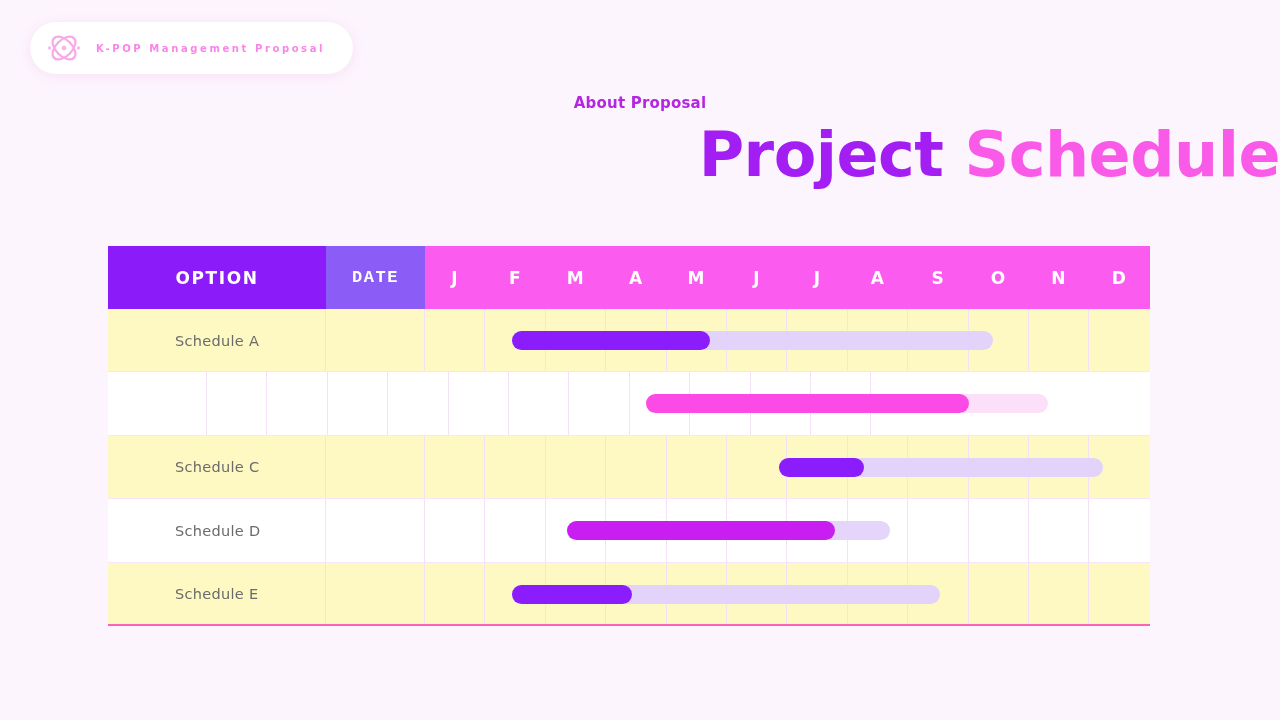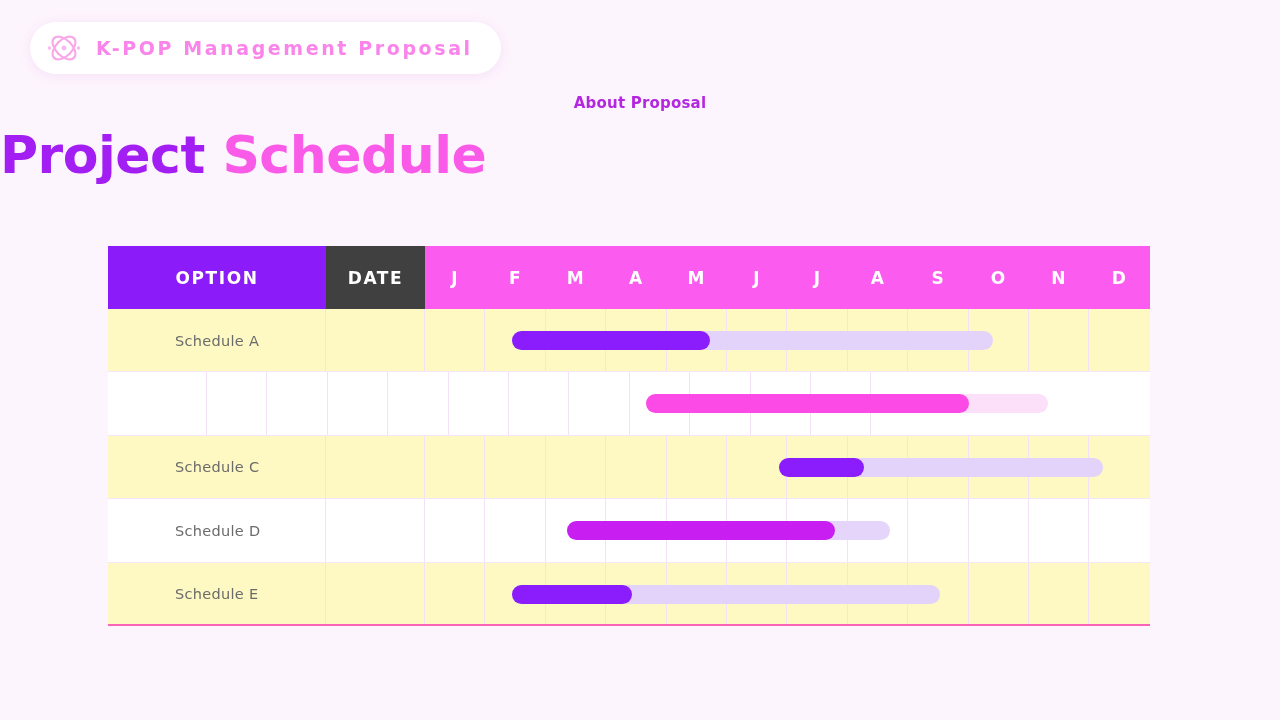--- a/index.html
+++ b/index.html
@@ -25,21 +25,21 @@
     padding: 0 28px 0 14px;
     background: #ffffff;
     border-radius: 26px;
     display: flex;
     align-items: center;
     gap: 12px;
     box-shadow: 0 2px 14px rgba(214, 140, 220, 0.18);
   }
   .logo-icon { width: 40px; height: 40px; display: block; flex: 0 0 auto; }
   .logo-text {
-    font-size: 19px;
+    font-size: 10px;
     font-weight: bold;
     letter-spacing: 2.6px;
     color: #fb84ea;
     white-space: nowrap;
   }
 
   
   .eyebrow {
     position: absolute;
     top: 94px;
@@ -49,22 +49,22 @@
     font-size: 15px;
     font-weight: bold;
     color: #b327e0;
     letter-spacing: 0.2px;
   }
   .title {
     position: absolute;
     top: 118px;
     left: 0;
     width: 1280px;
-    text-align: left;
-    font-size: 52px;
+    text-align: right;
+    font-size: 62px;
     font-weight: bold;
     letter-spacing: -0.5px;
     line-height: 74px;
     white-space: nowrap;
   }
   .title .w1 { color: #a31ef2; }
   .title .w2 { color: #f95ae8; }
 
   
   .gantt {
@@ -89,21 +89,21 @@
     display: flex;
     align-items: center;
     justify-content: center;
     height: 63px;
     color: #ffffff;
     font-size: 17px;
     font-weight: bold;
     letter-spacing: 1.6px;
   }
   .thead .col-option { background: #8c1bfa; }
-  .thead .col-date   { background: #404040; }
+  .thead .col-date   { background: #8b5cf6; font-family: Liberation Mono, monospace; }
   .thead .col-month  { background: #fb5bee; font-size: 16px; letter-spacing: 0; }
   .thead .col-option .cell,
   .thead .col-date .cell { justify-content: center; }
 
   
   .tbody { position: relative; }
   .trow {
     height: 63.4px;
     position: relative;
   }

